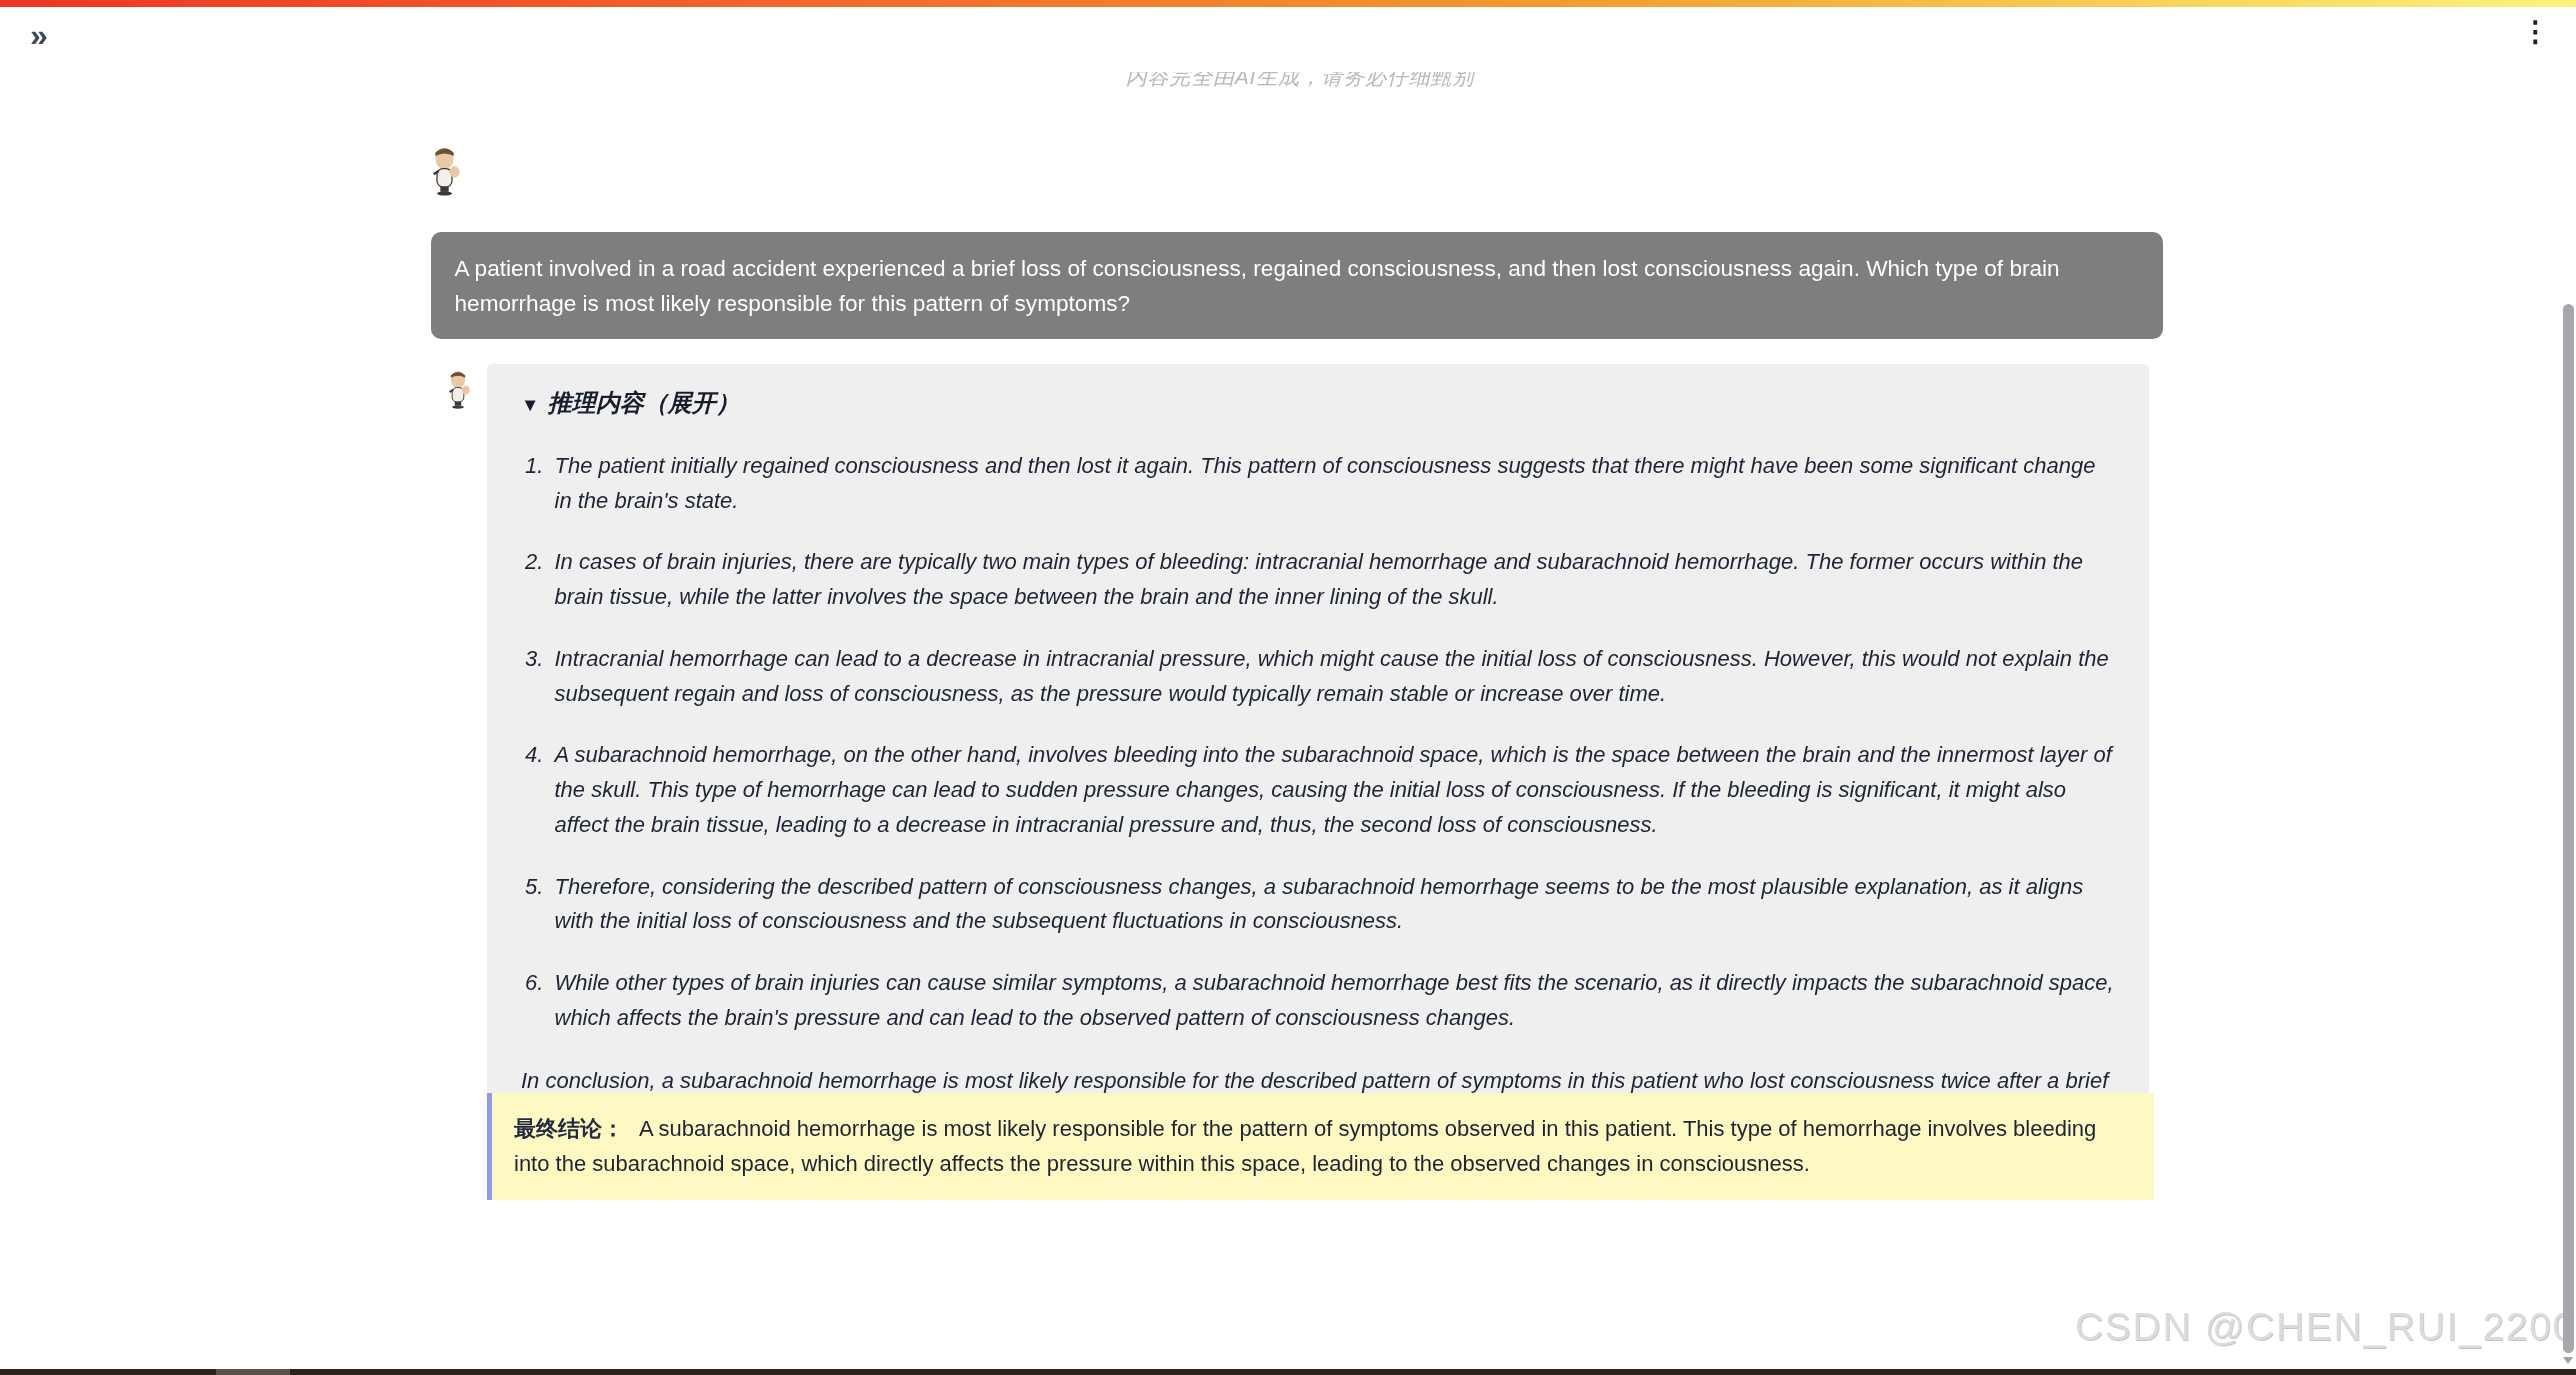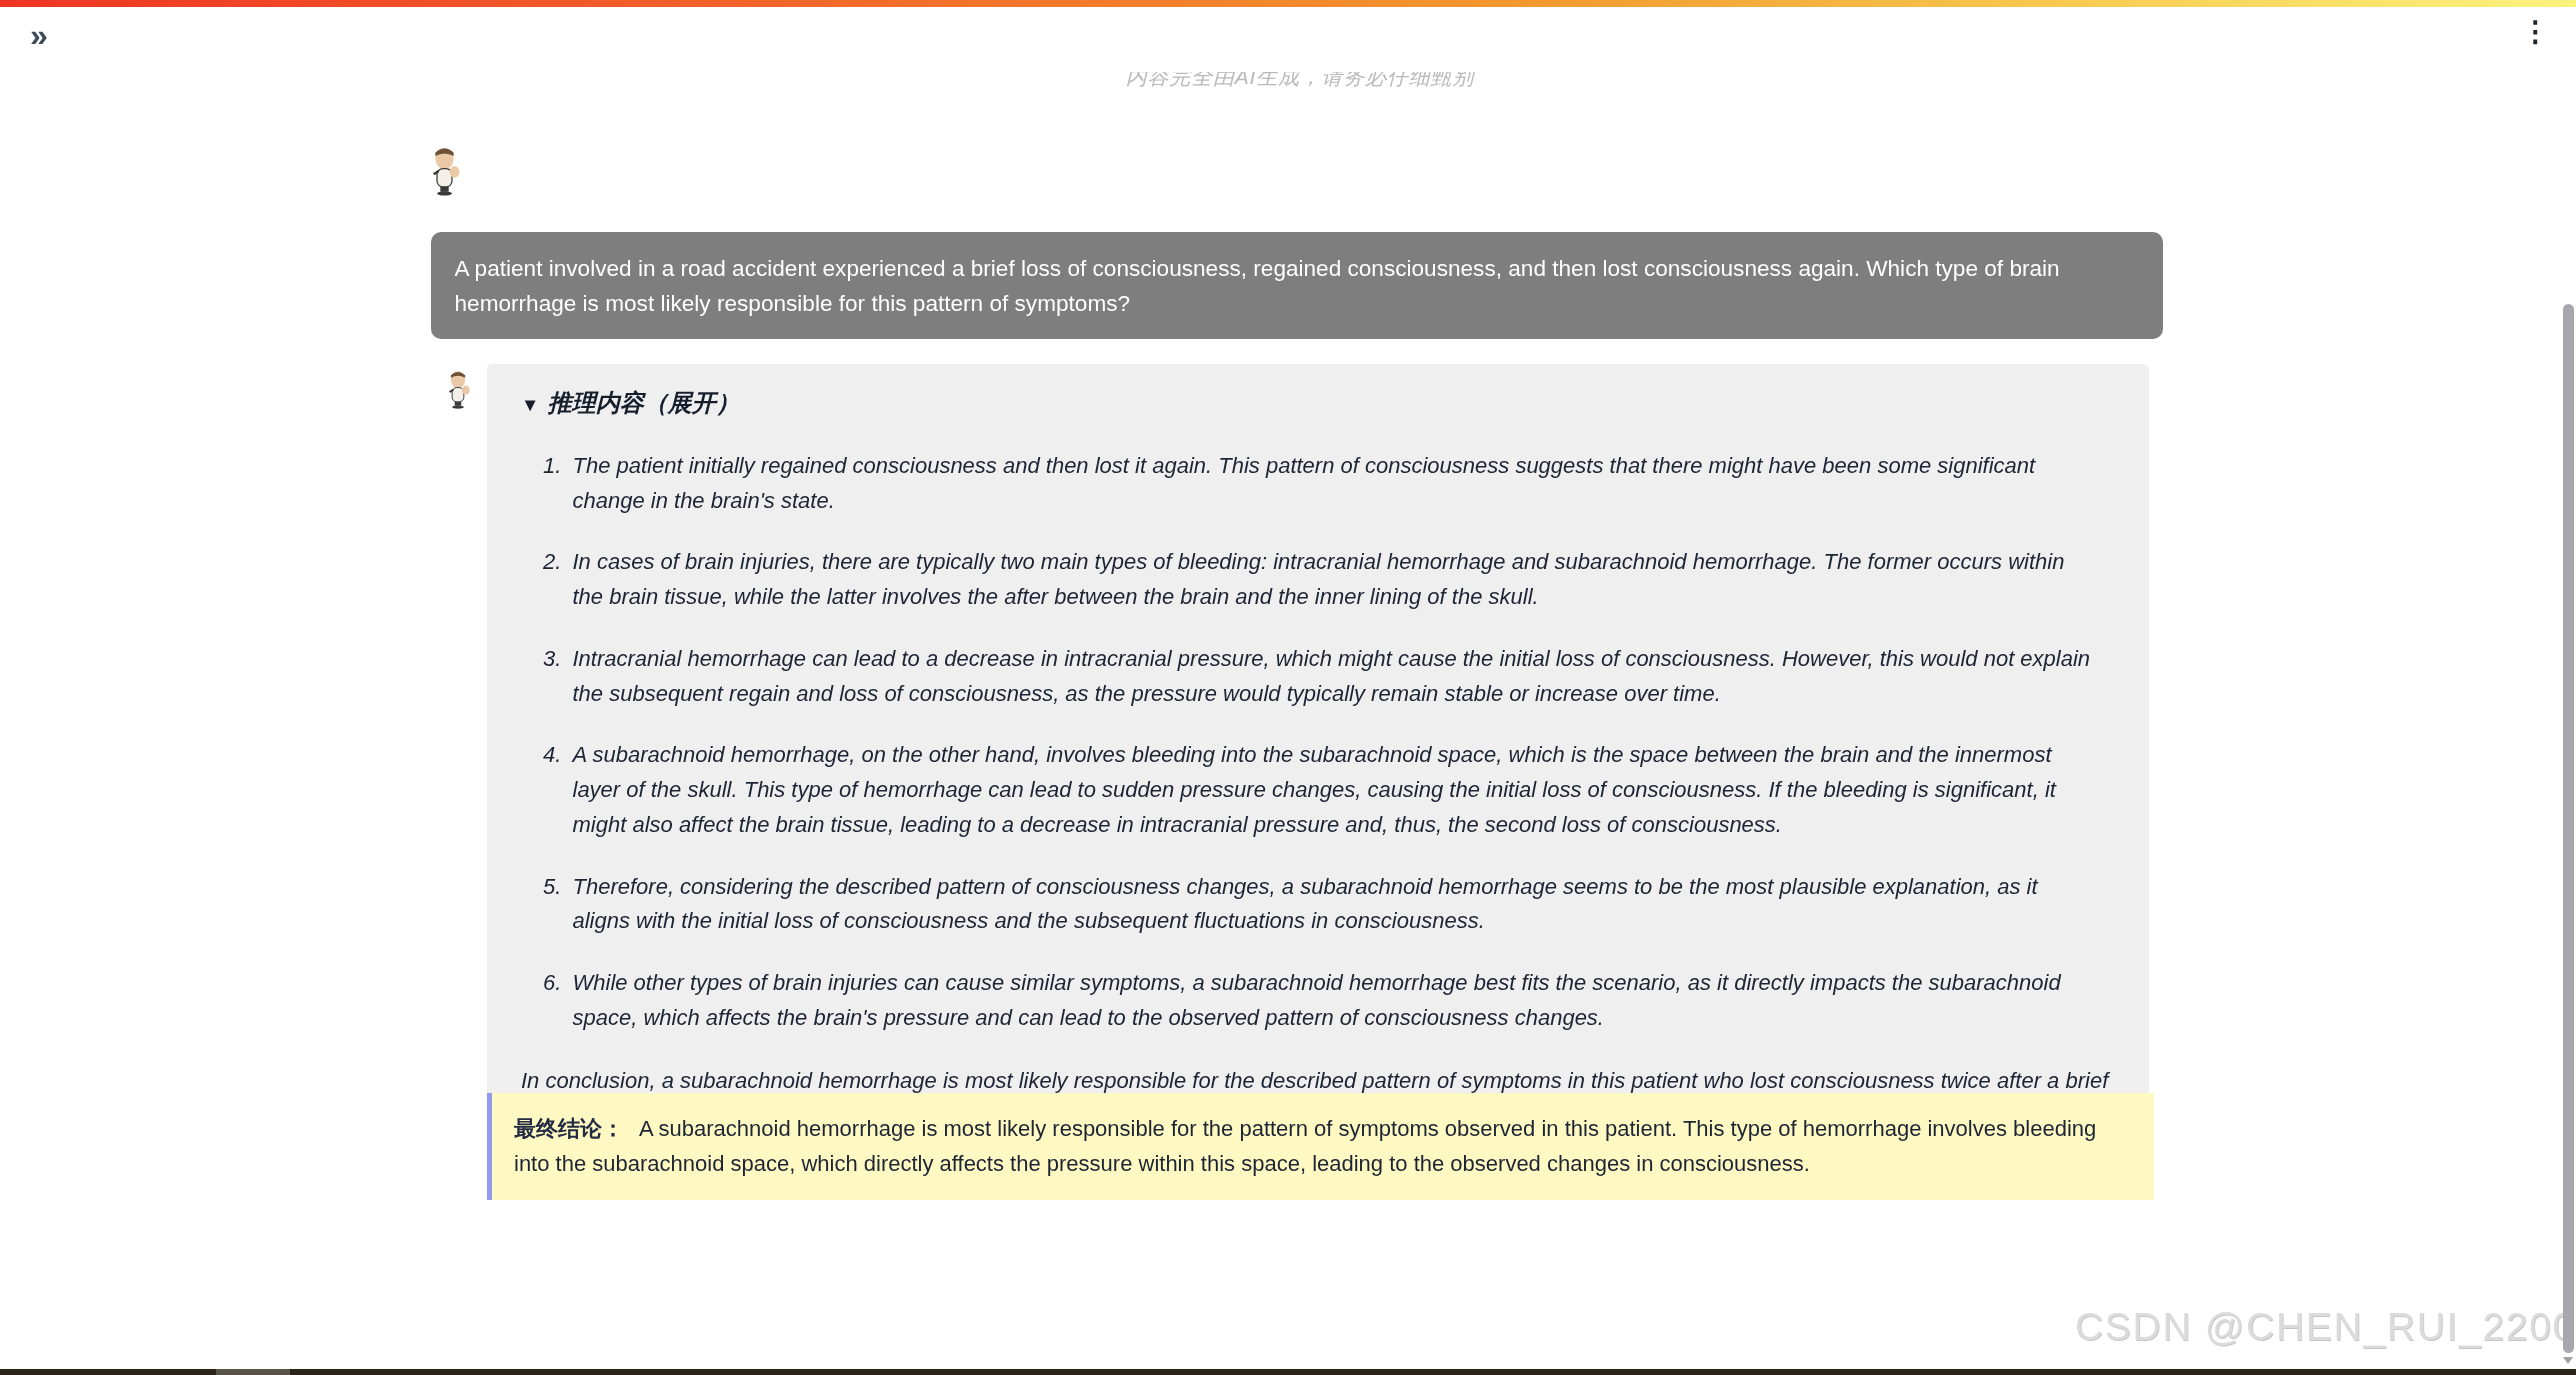--- a/index.html
+++ b/index.html
@@ -62,21 +62,21 @@
     background: #efeff0; border-radius: 5px;
     padding: 20px 34px 28.5px 34px;
     color: #1d2433; font-size: 22px; font-style: italic; line-height: 1.58;
   }
   .reasoning-toggle {
     font-size: 24px; font-weight: bold; cursor: pointer;
     color: #161d2b; margin-bottom: 13.4px; font-style: italic;
   }
   .reasoning-toggle .tri { font-size: 18.5px; margin-right: 8.4px; }
   .reasoning-intro { margin: 0 0 11.7px 0; }
-  .reasoning-list { margin: 18px; padding-left: 28.5px; }
+  .reasoning-list { margin: 0; padding-left: 28.5px; }
   .reasoning-list li { margin-top: 27px; padding-left: 5px; }
   .reasoning-conclusion { margin: 28.5px 0 0 0; }
 
   
   .final-box {
     position: absolute; left: 487px; top: 1093px; width: 1667px;
     box-sizing: border-box;
     background: #fef9c3;
     border-left: 5.9px solid #9298ec;
     padding: 17.6px 22px 19.3px 22px;
@@ -166,21 +166,21 @@
       <ellipse cx="23" cy="57" rx="9" ry="2.5" fill="#3a3a3a"></ellipse>
     </svg>
   </div>
 
   <div class="reasoning-panel">
     <div class="reasoning-toggle">
       <span class="tri">▼</span><span>推理内容（展开）</span>
     </div>
     <ol class="reasoning-list">
       <li>The patient initially regained consciousness and then lost it again. This pattern of consciousness suggests that there might have been some significant change in the brain's state.</li>
-      <li>In cases of brain injuries, there are typically two main types of bleeding: intracranial hemorrhage and subarachnoid hemorrhage. The former occurs within the brain tissue, while the latter involves the after between the brain and the inner lining of the skull.</li>
+      <li>In cases of brain injuries, there are typically two main types of bleeding: intracranial hemorrhage and subarachnoid hemorrhage. The former occurs within the brain tissue, while the latter involves the space between the brain and the inner lining of the skull.</li>
       <li>Intracranial hemorrhage can lead to a decrease in intracranial pressure, which might cause the initial loss of consciousness. However, this would not explain the subsequent regain and loss of consciousness, as the pressure would typically remain stable or increase over time.</li>
       <li>A subarachnoid hemorrhage, on the other hand, involves bleeding into the subarachnoid space, which is the space between the brain and the innermost layer of the skull. This type of hemorrhage can lead to sudden pressure changes, causing the initial loss of consciousness. If the bleeding is significant, it might also affect the brain tissue, leading to a decrease in intracranial pressure and, thus, the second loss of consciousness.</li>
       <li>Therefore, considering the described pattern of consciousness changes, a subarachnoid hemorrhage seems to be the most plausible explanation, as it aligns with the initial loss of consciousness and the subsequent fluctuations in consciousness.</li>
       <li>While other types of brain injuries can cause similar symptoms, a subarachnoid hemorrhage best fits the scenario, as it directly impacts the subarachnoid space, which affects the brain's pressure and can lead to the observed pattern of consciousness changes.</li>
     </ol>
     <p class="reasoning-conclusion">In conclusion, a subarachnoid hemorrhage is most likely responsible for the described pattern of symptoms in this patient who lost consciousness twice after a brief period of regaining consciousness.</p>
   </div>
 
   <div class="final-box">
     <span class="final-label">最终结论：</span><span>A subarachnoid hemorrhage is most likely responsible for the pattern of symptoms observed in this patient. This type of hemorrhage involves bleeding into the subarachnoid space, which directly affects the pressure within this space, leading to the observed changes in consciousness.</span>

